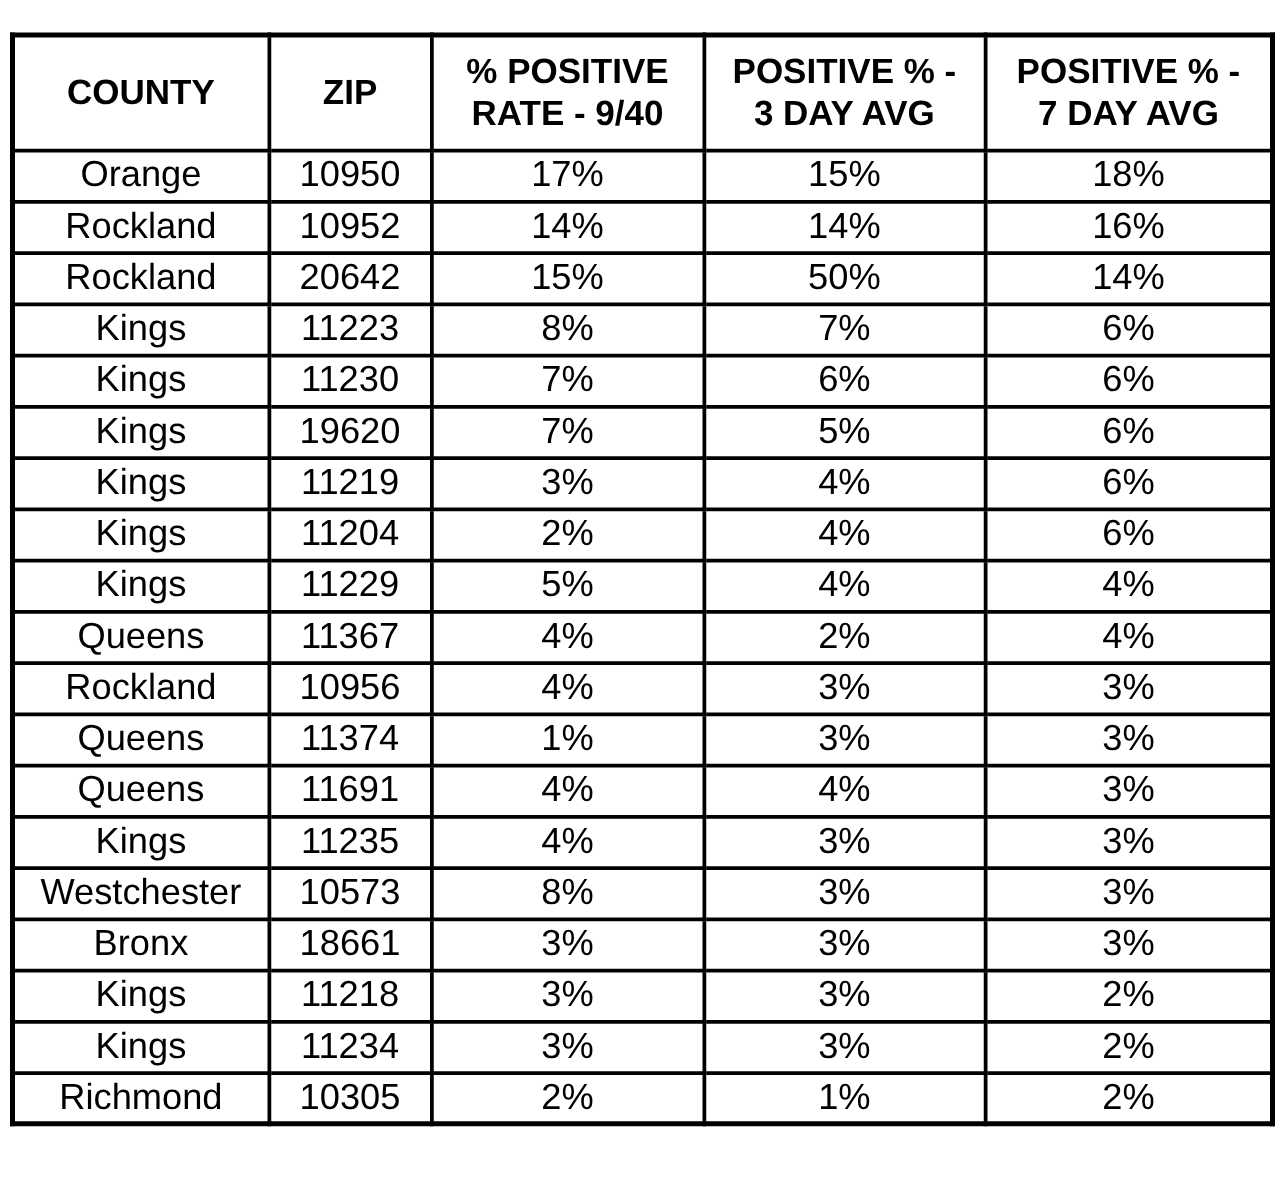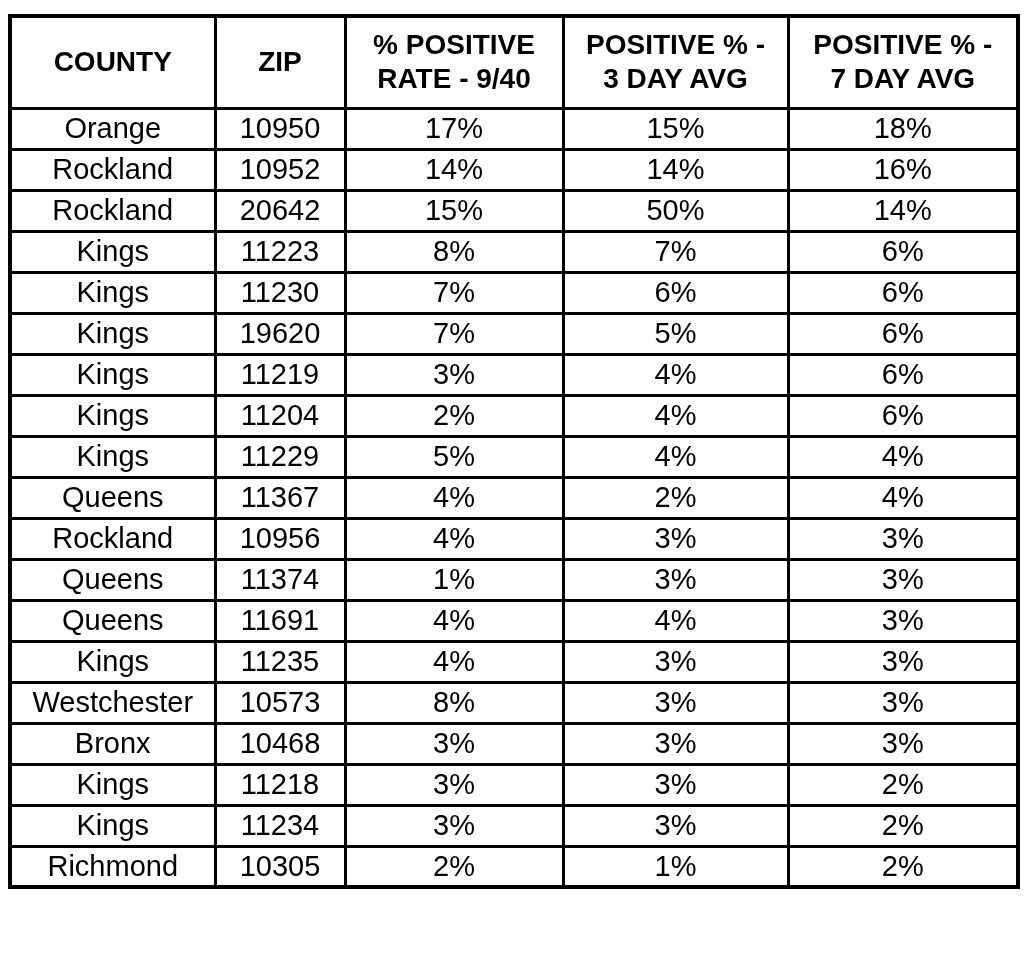--- a/index.html
+++ b/index.html
@@ -6,21 +6,21 @@
   html, body {
     width: 1024px;
     height: 960px;
     background: #ffffff;
     font-family: "Liberation Sans", "DejaVu Sans", sans-serif;
     overflow: hidden;
   }
   .table-wrap {
     position: absolute;
     left: 8px;
-    top: 14px;
+    top: 26px;
     width: 820px;
   }
   table.data-table {
     border-collapse: collapse;
     table-layout: fixed;
     width: 1008px;
     background: #ffffff;
     border: 4px solid #000000;
   }
   table.data-table th,
@@ -172,21 +172,21 @@
         </tr>
         <tr>
           <td>Westchester</td>
           <td>10573</td>
           <td>8%</td>
           <td>3%</td>
           <td>3%</td>
         </tr>
         <tr>
           <td>Bronx</td>
-          <td>10468</td>
+          <td>18661</td>
           <td>3%</td>
           <td>3%</td>
           <td>3%</td>
         </tr>
         <tr>
           <td>Kings</td>
           <td>11218</td>
           <td>3%</td>
           <td>3%</td>
           <td>2%</td>

